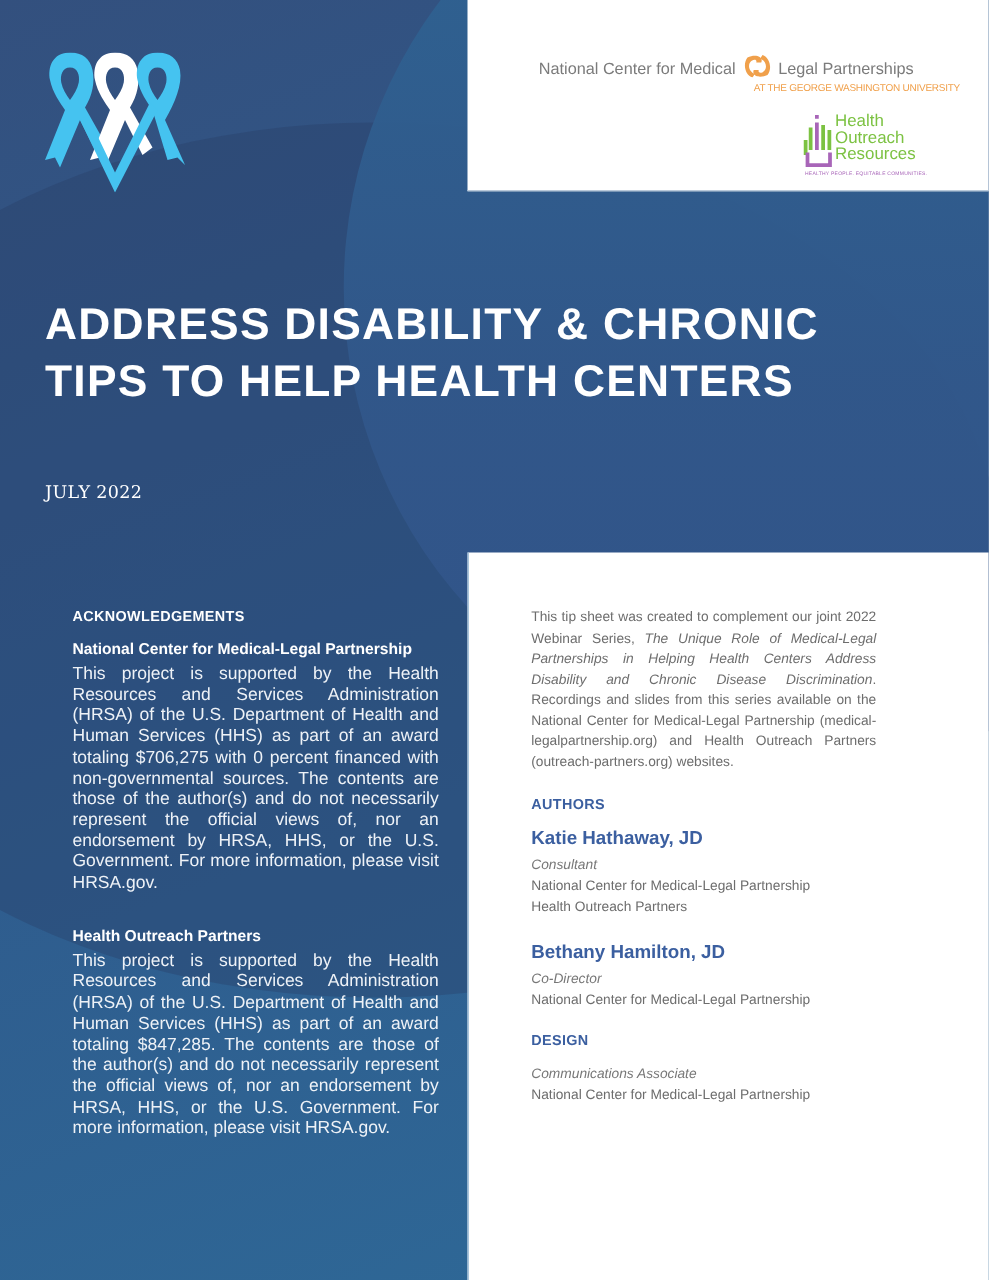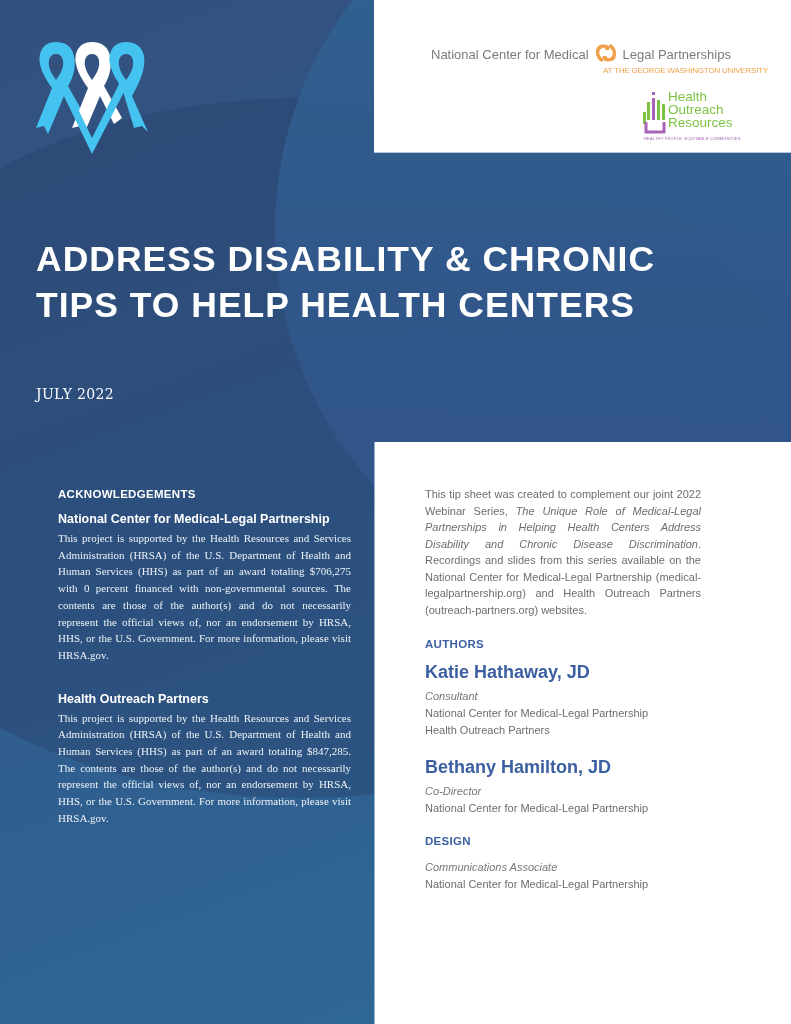--- a/index.html
+++ b/index.html
@@ -75,37 +75,37 @@
   .ack {
     position: absolute; left: 58px; top: 488px; width: 293px; color: #ffffff;
   }
   .ack h2 {
     font-size: 11.5px; font-weight: bold; letter-spacing: 0.3px; margin-bottom: 12px;
   }
   .ack h3 {
     font-size: 12.5px; font-weight: bold; margin-bottom: 4px;
   }
   .ack p {
-    font-size: 11px; line-height: 16.7px; text-align: justify; color: #eef2f7; font-family: Liberation Serif, serif;
+    font-size: 14px; line-height: 16.7px; text-align: justify; color: #eef2f7;
   }
   .ack .block2 { margin-top: 28px; }
 
   .right {
     position: absolute; left: 425px; top: 486px; width: 276px; color: #6d6d6d;
   }
   .intro {
     font-size: 11px; line-height: 16.5px; text-align: justify; color: #6d6d6d;
   }
   .intro em { font-style: italic; }
   .sec-head {
     font-size: 11.5px; font-weight: bold; color: #3b5fa0; letter-spacing: 0.3px;
     margin-top: 20px; margin-bottom: 12px;
   }
   .person { margin-bottom: 18px; }
-  .person .name { font-size: 18px; font-weight: bold; color: #3b5fa0; margin-bottom: 5px; }
+  .person .name { font-size: 15px; font-weight: bold; color: #3b5fa0; margin-bottom: 5px; }
   .person .role { font-size: 11px; font-style: italic; color: #777; line-height: 17px; }
   .person .org { font-size: 11px; color: #6d6d6d; line-height: 17px; }
 </style>
 </head>
 <body>
 
 <div class="bg-blue">
   <div class="hill-dark"></div>
   <div class="circle-big"></div>
 </div>

